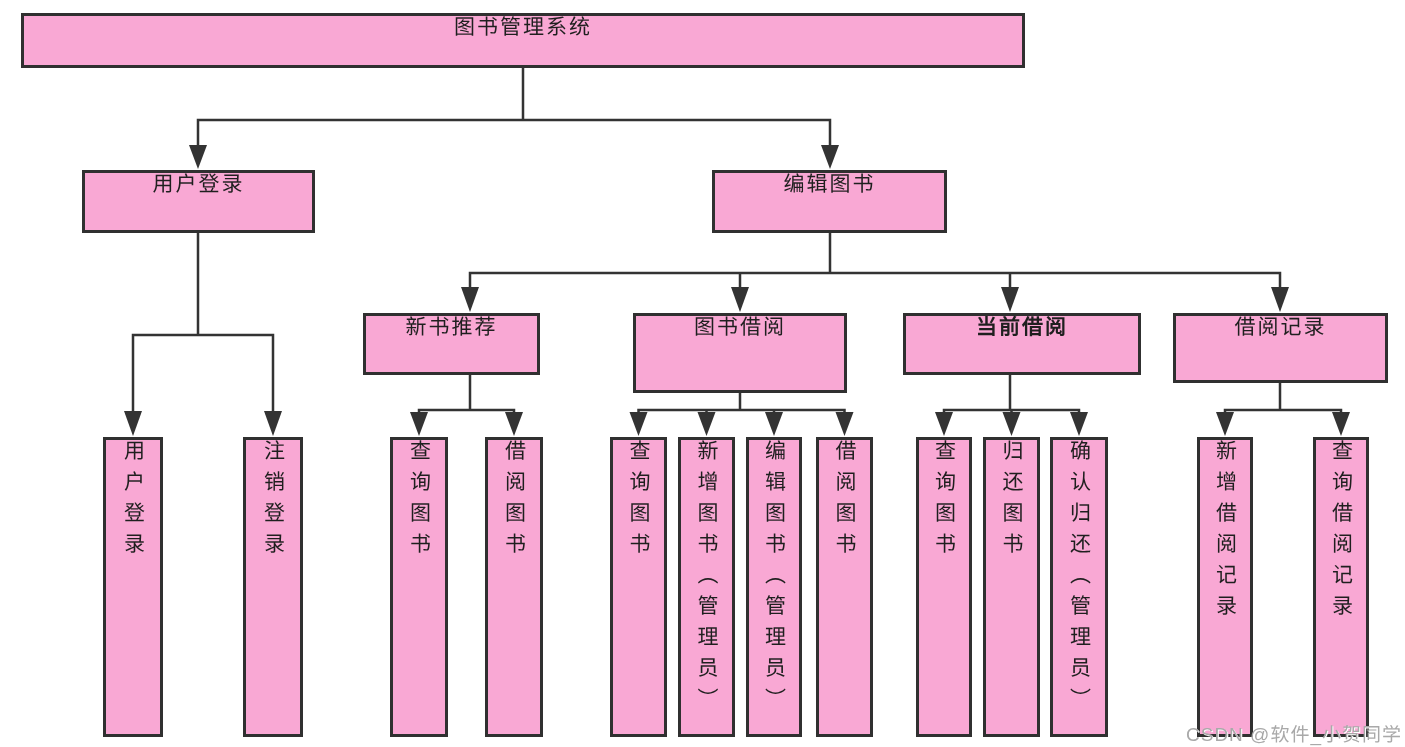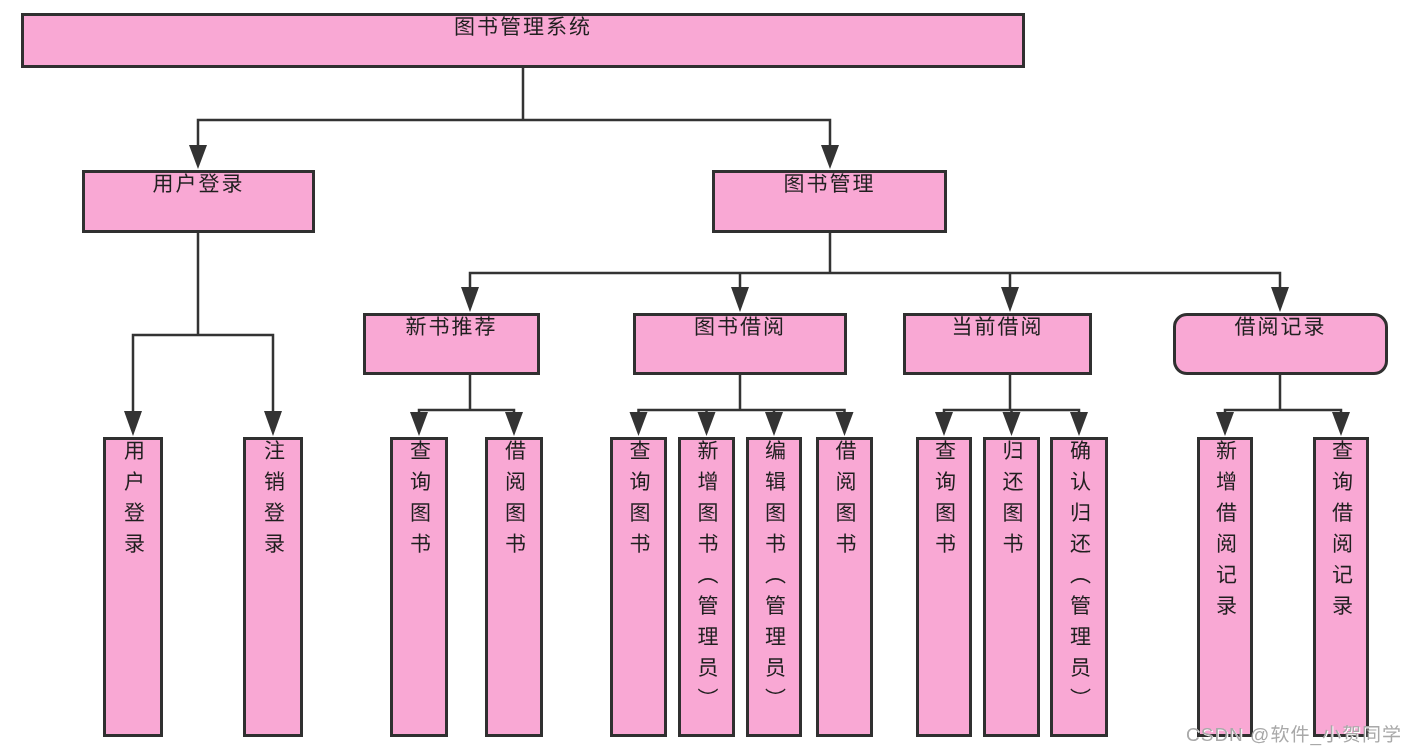--- a/index.html
+++ b/index.html
@@ -70,33 +70,33 @@
   </svg>
 
   <div class="node hnode" style="left:21px;top:13px;width:1004px;height:55px;">
     <span class="label">图书管理系统</span>
   </div>
 
   <div class="node hnode" style="left:82px;top:170px;width:233px;height:63px;">
     <span class="label">用户登录</span>
   </div>
   <div class="node hnode" style="left:712px;top:170px;width:235px;height:63px;">
-    <span class="label">图书管理</span>
+    <span class="label">编辑图书</span>
   </div>
 
   <div class="node hnode" style="left:363px;top:313px;width:177px;height:62px;">
     <span class="label">新书推荐</span>
   </div>
-  <div class="node hnode" style="left:633px;top:313px;width:214px;height:62px;">
+  <div class="node hnode" style="left:633px;top:313px;width:214px;height:80px;">
     <span class="label">图书借阅</span>
   </div>
-  <div class="node hnode" style="left:903px;top:313px;width:189px;height:62px;">
+  <div class="node hnode" style="left:903px;top:313px;width:238px;height:62px;font-weight:bold;">
     <span class="label">当前借阅</span>
   </div>
-  <div class="node hnode" style="left:1173px;top:313px;width:215px;height:62px;border-radius:14px;">
+  <div class="node hnode" style="left:1173px;top:313px;width:215px;height:70px;">
     <span class="label">借阅记录</span>
   </div>
 
   <div class="node vnode" style="left:103px;top:437px;width:60px;height:300px;">
     <span class="label">用户登录</span>
   </div>
   <div class="node vnode" style="left:243px;top:437px;width:60px;height:300px;">
     <span class="label">注销登录</span>
   </div>
   <div class="node vnode" style="left:390px;top:437px;width:58px;height:300px;">

